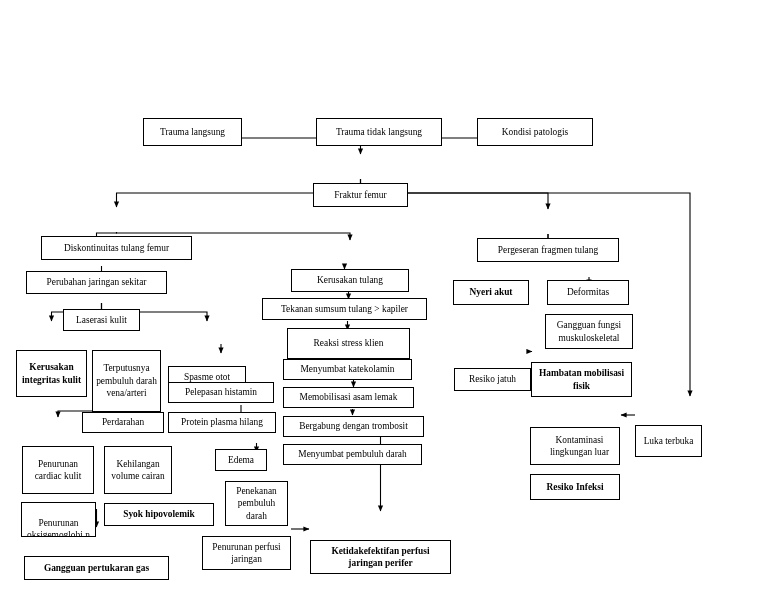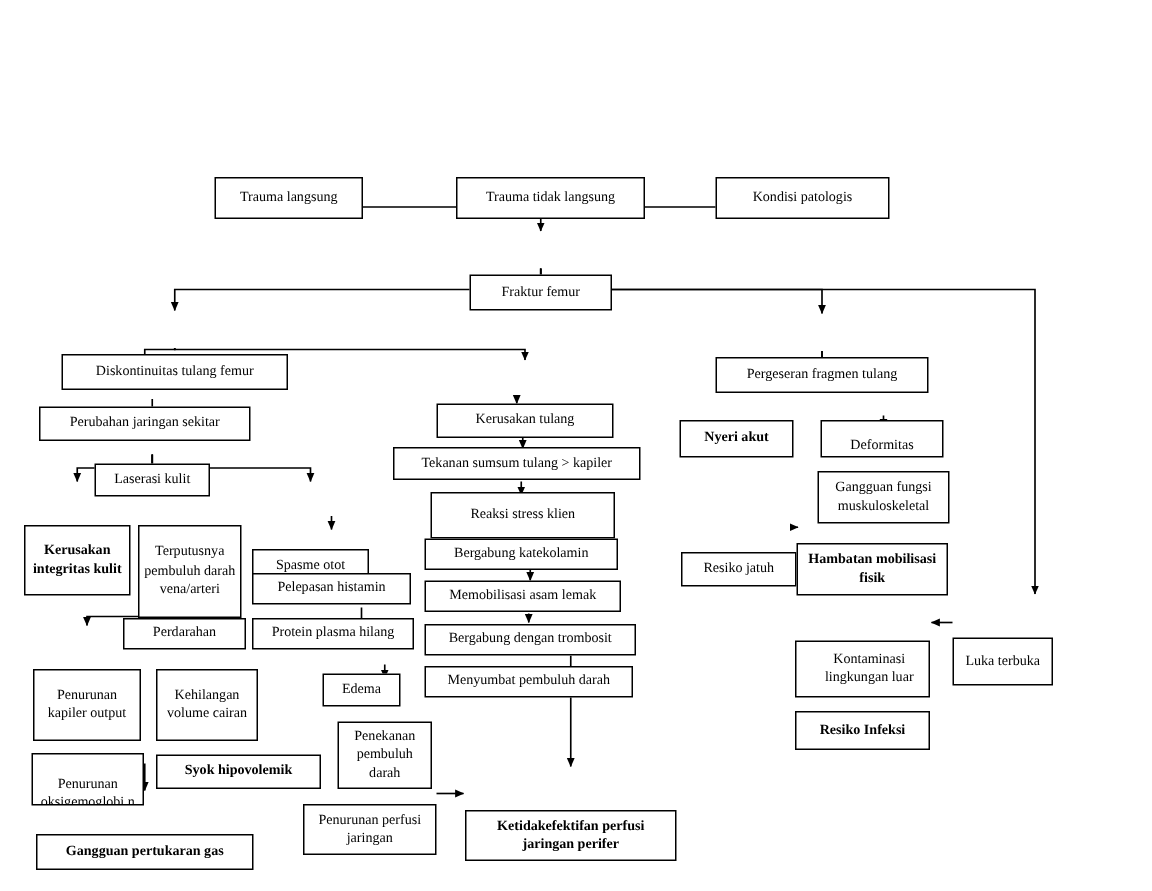--- a/index.html
+++ b/index.html
@@ -120,21 +120,21 @@
         <path d="M635,415 L621,415" marker-end="url(#ah)"></path>
         <path d="M575,437 L575,445" marker-end="url(#ah)"></path>
       </g>
   </svg>
 
 
   <div id="node-layer">
       <div class="node" style="left: 143px; top: 90px; width: 99px; height: 28px;">
         <span>Trauma langsung</span>
       </div>
-      <div class="node" style="left: 304px; top: 90px; width: 126px; height: 28px;">
+      <div class="node" style="left: 316px; top: 90px; width: 126px; height: 28px;">
         <span>Trauma tidak langsung</span>
       </div>
       <div class="node" style="left: 477px; top: 90px; width: 116px; height: 28px;">
         <span>Kondisi patologis</span>
       </div>
       <div class="node" style="left: 313px; top: 155px; width: 95px; height: 24px;">
         <span>Fraktur femur</span>
       </div>
       <div class="node" style="left: 41px; top: 208px; width: 151px; height: 24px;">
         <span>Diskontinuitas tulang femur</span>
@@ -144,21 +144,21 @@
       </div>
       <div class="node" style="left: 26px; top: 243px; width: 141px; height: 23px;">
         <span>Perubahan jaringan sekitar</span>
       </div>
       <div class="node" style="left: 291px; top: 241px; width: 118px; height: 23px;">
         <span>Kerusakan tulang</span>
       </div>
       <div class="node bold" style="left: 453px; top: 252px; width: 76px; height: 25px;">
         <span>Nyeri akut</span>
       </div>
-      <div class="node" style="left: 547px; top: 252px; width: 82px; height: 25px; align-items: flex-end;">
+      <div class="node" style="left: 547px; top: 252px; width: 82px; height: 25px;">
         <span>Deformitas</span>
       </div>
       <div class="node" style="left: 63px; top: 281px; width: 77px; height: 22px;">
         <span>Laserasi kulit</span>
       </div>
       <div class="node" style="left: 262px; top: 270px; width: 165px; height: 22px;">
         <span>Tekanan sumsum tulang &gt; kapiler</span>
       </div>
       <div class="node" style="left: 545px; top: 286px; width: 88px; height: 35px;">
         <span>Gangguan fungsi muskuloskeletal</span>
@@ -169,21 +169,21 @@
       <div class="node bold" style="left: 16px; top: 322px; width: 71px; height: 47px;">
         <span>Kerusakan integritas kulit</span>
       </div>
       <div class="node" style="left: 92px; top: 322px; width: 69px; height: 62px;">
         <span>Terputusnya pembuluh darah vena/arteri</span>
       </div>
       <div class="node" style="left: 168px; top: 338px; width: 78px; height: 22px;">
         <span>Spasme otot</span>
       </div>
       <div class="node" style="left: 283px; top: 331px; width: 129px; height: 21px;">
-        <span>Bergabung katekolamin</span>
+        <span>Menyumbat katekolamin</span>
       </div>
       <div class="node bold" style="left: 531px; top: 334px; width: 101px; height: 35px;">
         <span>Hambatan mobilisasi fisik</span>
       </div>
       <div class="node" style="left: 454px; top: 340px; width: 77px; height: 23px;">
         <span>Resiko jatuh</span>
       </div>
       <div class="node" style="left: 168px; top: 354px; width: 106px; height: 21px;">
         <span>Pelepasan histamin</span>
       </div>
@@ -202,21 +202,21 @@
       <div class="node" style="left: 530px; top: 399px; width: 90px; height: 38px; padding-left: 12px;">
         <span>Kontaminasi lingkungan luar</span>
       </div>
       <div class="node" style="left: 635px; top: 397px; width: 67px; height: 32px;">
         <span>Luka terbuka</span>
       </div>
       <div class="node" style="left: 283px; top: 416px; width: 139px; height: 21px;">
         <span>Menyumbat pembuluh darah</span>
       </div>
       <div class="node" style="left: 22px; top: 418px; width: 72px; height: 48px;">
-        <span>Penurunan kapiler output</span>
+        <span>Penurunan cardiac kulit</span>
       </div>
       <div class="node" style="left: 104px; top: 418px; width: 68px; height: 48px;">
         <span>Kehilangan volume cairan</span>
       </div>
       <div class="node" style="left: 215px; top: 421px; width: 52px; height: 22px;">
         <span>Edema</span>
       </div>
       <div class="node bold" style="left: 530px; top: 446px; width: 90px; height: 26px;">
         <span>Resiko Infeksi</span>
       </div>

